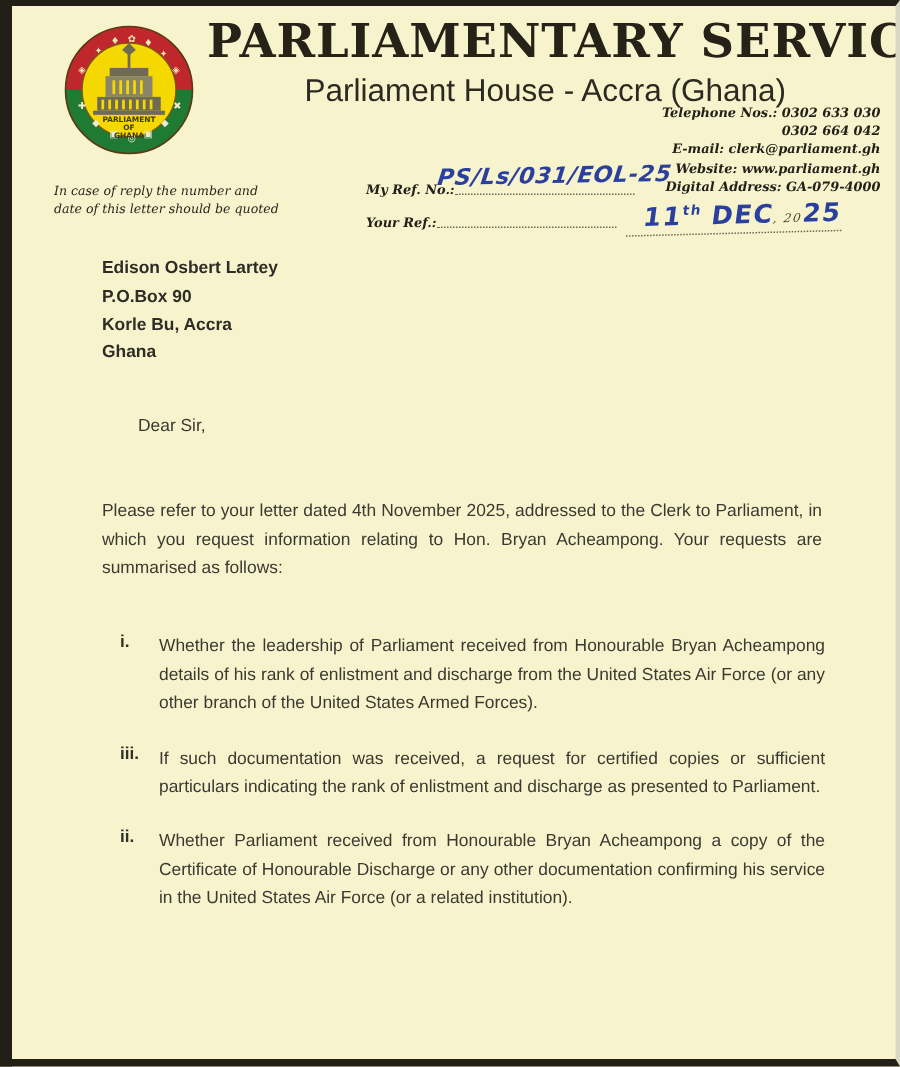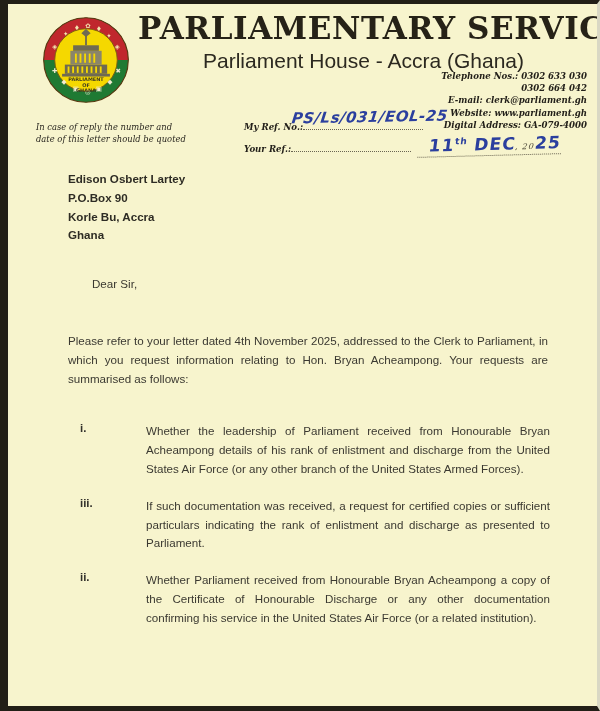--- a/index.html
+++ b/index.html
@@ -211,21 +211,20 @@
     color: #32302a;
     padding-left: 12px;
     box-sizing: border-box;
   }
   .li-text {
     flex: 1;
     font-size: 11.6px;
     color: #3b3931;
     text-align: justify;
     line-height: 1.63;
-    margin-left: 40px;
   }
 </style>
 </head>
 <body>
 
 <div id="page">
 
   <div class="header">
 
     <div class="crest">

